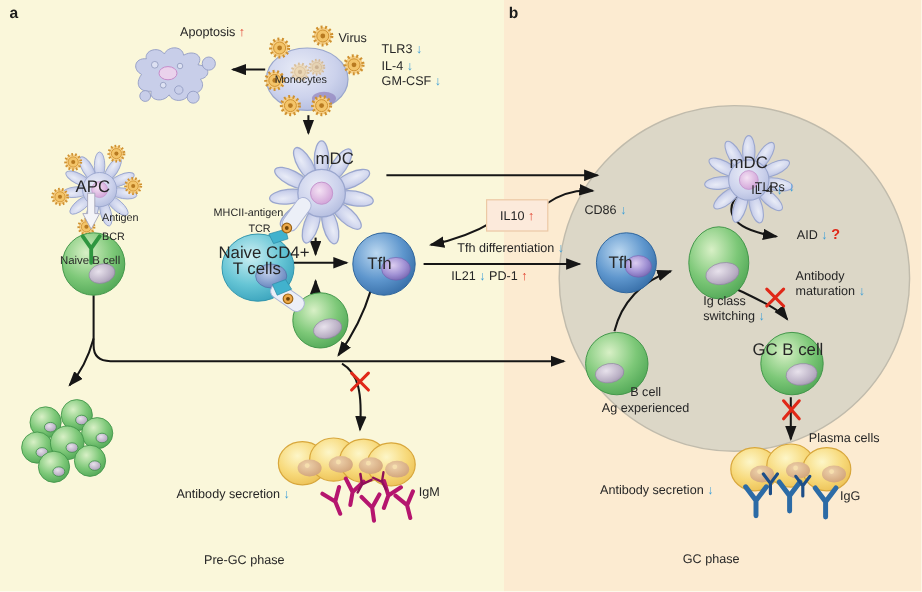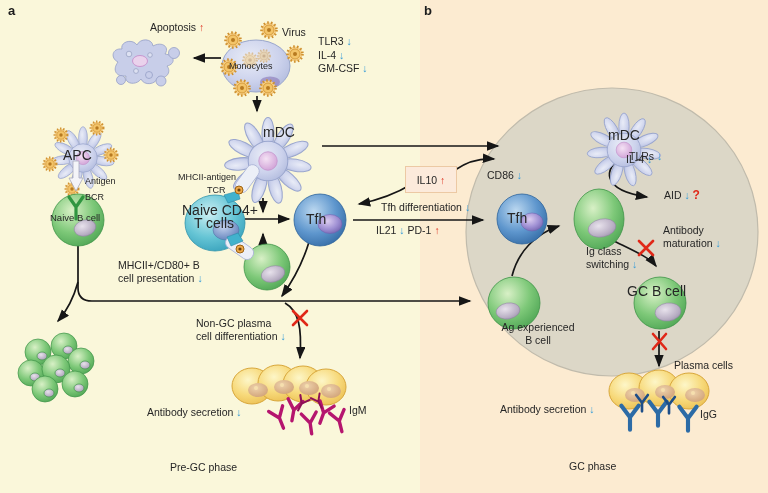--- a/index.html
+++ b/index.html
@@ -342,30 +342,22 @@
     <span class="dn">↓</span>
     <span>PD-1</span>
     <span class="up">↑</span>
   </div>
 
   <div class="lbl md" style="left:63px;top:149px">APC</div>
   <div class="lbl sm" style="left:85px;top:176px">Antigen</div>
   <div class="lbl sm" style="left:85px;top:192px">BCR</div>
   <div class="lbl sm" style="left:50px;top:213px;font-size:9.5px">Naive B cell</div>
 
-  <div class="lbl" style="left:118px;top:259px">
-    <div>MHCII+/CD80+ B</div>
-    <div><span>cell presentation</span> <span class="dn">↓</span></div>
-  </div>
-
-
-  <div class="lbl" style="left:196px;top:317px">
-    <div>Non-GC plasma</div>
-    <div><span>cell differentiation</span> <span class="dn">↓</span></div>
-  </div>
+
+
 
 
   <div class="lbl" style="left:147px;top:406px">
     <span>Antibody secretion</span>
     <span class="dn">↓</span>
   </div>
 
   <div class="lbl" style="left:349px;top:404px">IgM</div>
   <div class="lbl" style="left:170px;top:461px">Pre-GC phase</div>
 
@@ -397,22 +389,22 @@
   </div>
 
   <div class="lbl" style="left:586px;top:245px">
     <div>Ig class</div>
     <div><span>switching</span> <span class="dn">↓</span></div>
   </div>
 
   <div class="lbl md" style="left:627px;top:285px">GC B cell</div>
 
   <div class="lbl ctr" style="left:478px;top:321px;width:120px">
+    <div>B cell</div>
     <div>Ag experienced</div>
-    <div>B cell</div>
   </div>
 
   <div class="lbl" style="left:674px;top:359px">Plasma cells</div>
 
   <div class="lbl" style="left:500px;top:403px">
     <span>Antibody secretion</span>
     <span class="dn">↓</span>
   </div>
 
   <div class="lbl" style="left:700px;top:408px">IgG</div>

